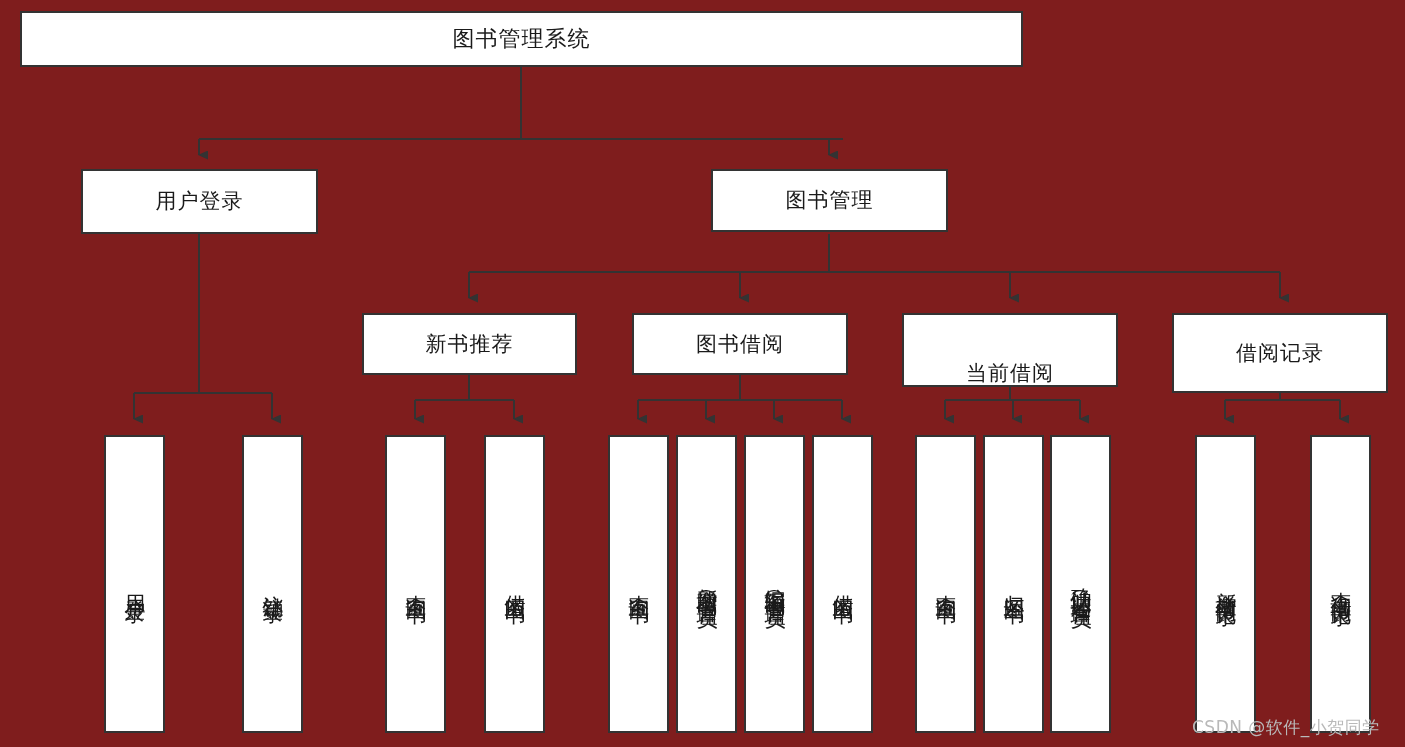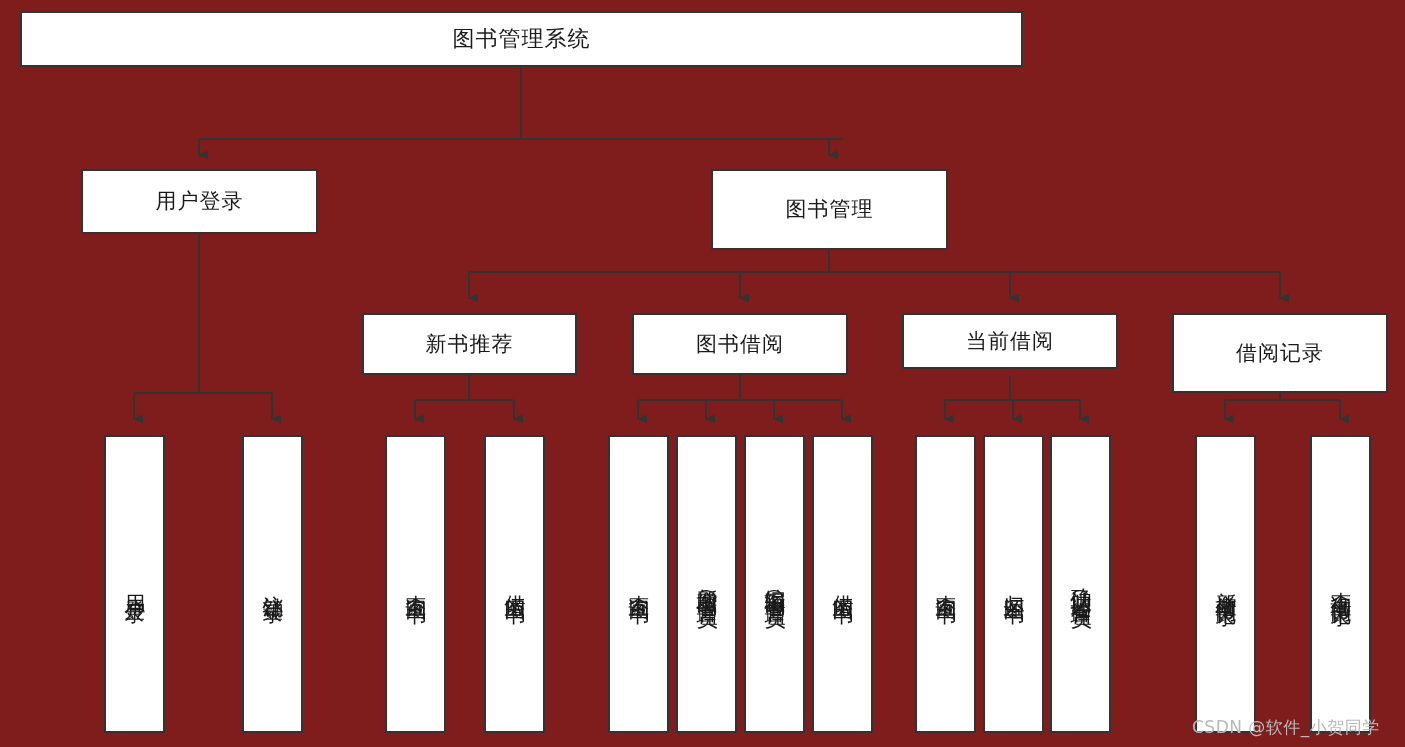--- a/index.html
+++ b/index.html
@@ -119,31 +119,31 @@
     </g>
   </svg>
 
   <div class="node-box level1" style="left:20px; top:11px; width:1003px; height:56px;">
     <span class="node-label horizontal">图书管理系统</span>
   </div>
 
   <div class="node-box level2" style="left:81px; top:169px; width:237px; height:65px;">
     <span class="node-label horizontal">用户登录</span>
   </div>
-  <div class="node-box level2" style="left:711px; top:169px; width:237px; height:81px;">
+  <div class="node-box level2" style="left:711px; top:169px; width:237px; height:63px;">
     <span class="node-label horizontal">图书管理</span>
   </div>
 
   <div class="node-box level3" style="left:632px; top:313px; width:216px; height:62px;">
     <span class="node-label horizontal">图书借阅</span>
   </div>
   <div class="node-box level3" style="left:362px; top:313px; width:215px; height:62px;">
     <span class="node-label horizontal">新书推荐</span>
   </div>
-  <div class="node-box level3" style="left:902px; top:313px; width:216px; height:56px;">
+  <div class="node-box level3" style="left:902px; top:313px; width:216px; height:74px;align-items:flex-end;">
     <span class="node-label horizontal">当前借阅</span>
   </div>
   <div class="node-box level3" style="left:1172px; top:313px; width:216px; height:80px;">
     <span class="node-label horizontal">借阅记录</span>
   </div>
 
   <div class="node-box leaf" style="left:104px; top:435px; width:61px; height:298px;">
     <span class="node-label vertical">用户登录</span>
   </div>
   <div class="node-box leaf" style="left:242px; top:435px; width:61px; height:298px;">

